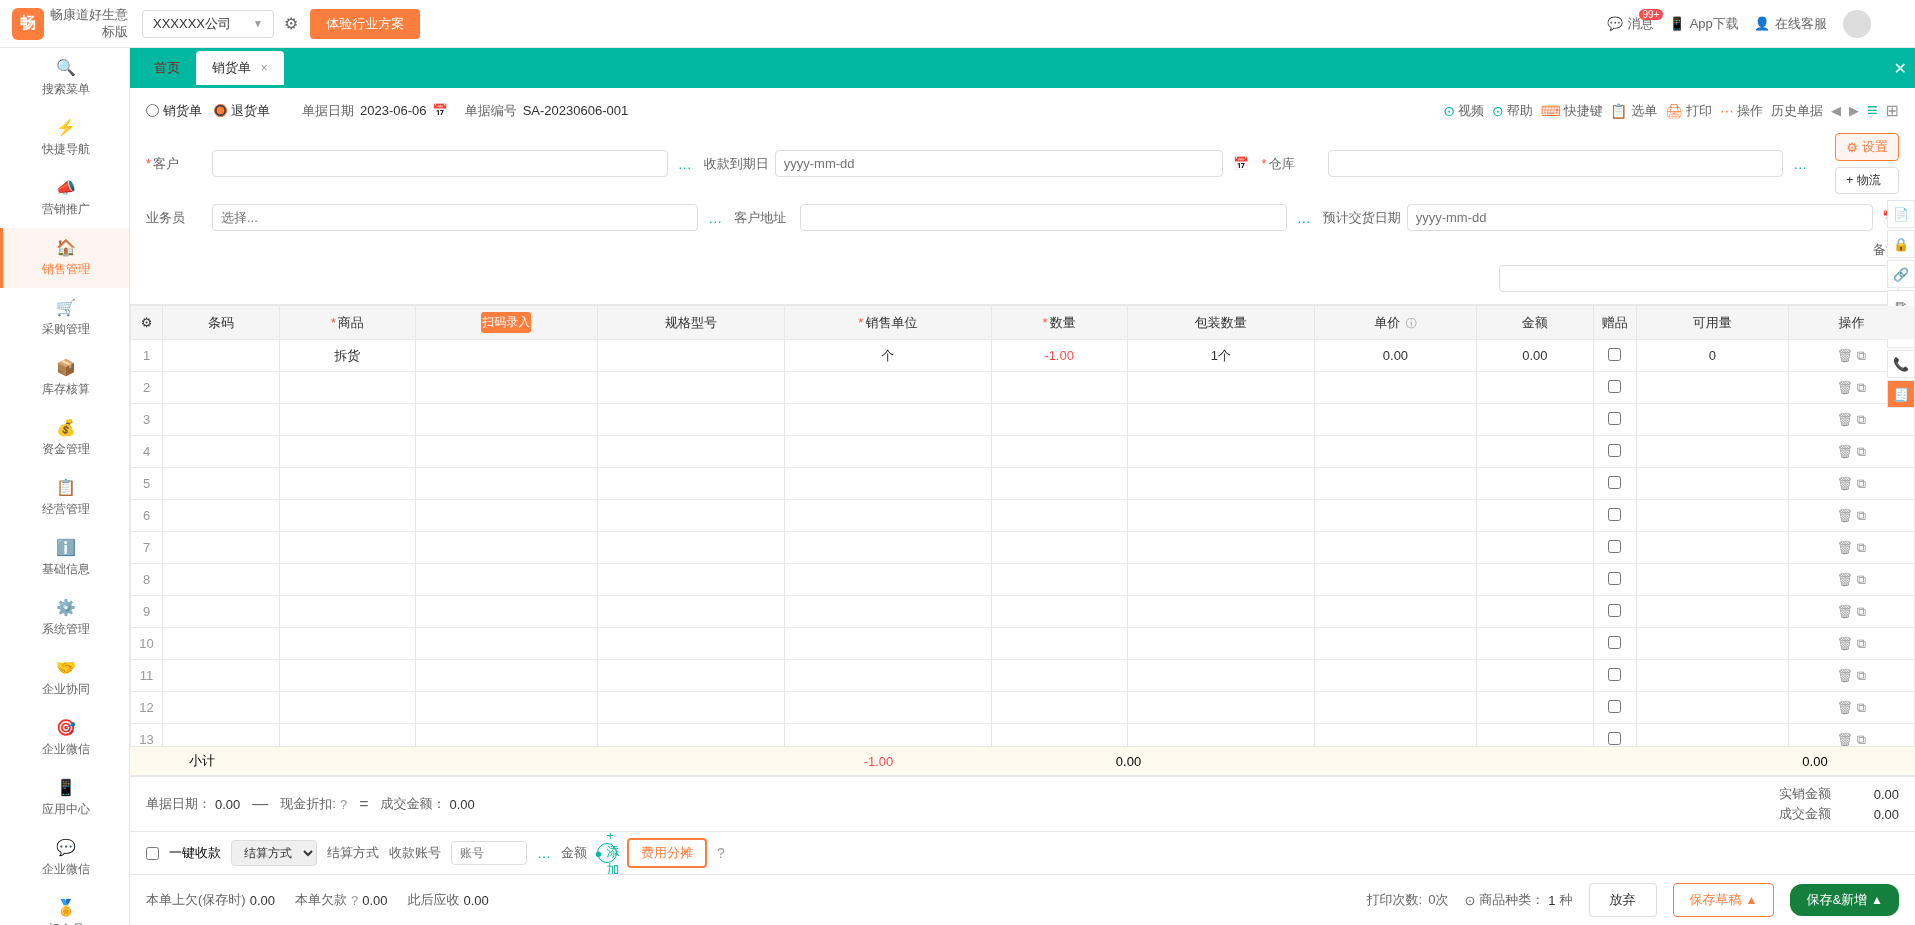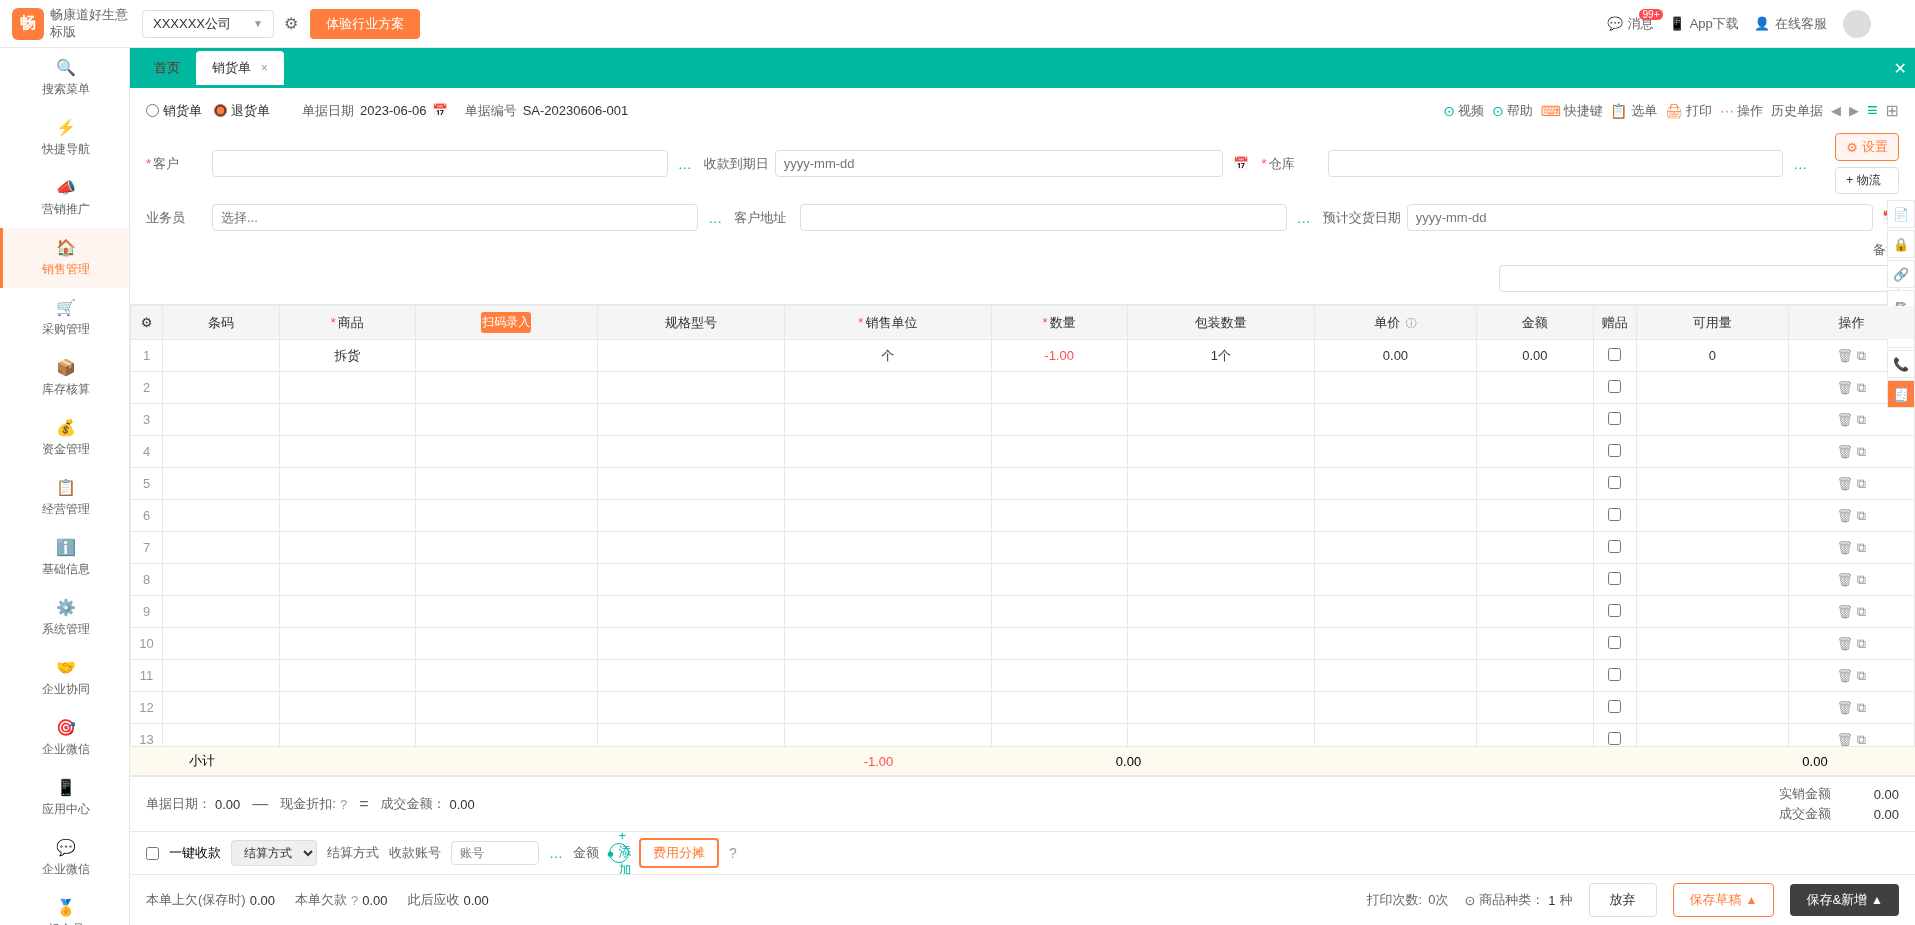--- a/index.html
+++ b/index.html
@@ -15,21 +15,21 @@
       border-bottom: 1px solid #e8e8e8;
       flex-shrink: 0;
     }
     .top-bar-logo {
       display: flex; align-items: center; gap: 6px; width: 130px;
     }
     .logo-icon {
       width: 32px; height: 32px; background: #ff7d3d; border-radius: 6px;
       display: flex; align-items: center; justify-content: center; color: #fff; font-size: 16px; font-weight: bold;
     }
-    .logo-text { font-size: 11px; color: #666; line-height: 1.3; }
+    .logo-text { font-size: 11px; color: #666; line-height: 1.3; text-align: right; }
     .logo-text span { display: block; }
     .company-select {
       display: flex; align-items: center; gap: 22px;
       border: 1px solid #ddd; border-radius: 4px; padding: 4px 10px;
       background: #fff; cursor: pointer; color: #333;
     }
     .company-select .arrow { color: #999; font-size: 10px; }
     .btn-trial {
       background: #ff7d3d; color: #fff; border: none; border-radius: 4px;
       padding: 6px 16px; cursor: pointer; margin-left: 12px; font-size: 13px;
@@ -167,21 +167,21 @@
     
     .footer-payment {
       background: #fff; padding: 6px 16px; border-top: 1px solid #e8e8e8;
       display: flex; align-items: center; gap: 10px; flex-shrink: 0;
     }
     .checkbox-payment { accent-color: #ff7d3d; }
     .payment-select {
       border: 1px solid #ddd; border-radius: 4px; padding: 4px 8px; color: #333; outline: none; font-size: 12px;
     }
     .payment-input {
-      border: 1px solid #ddd; border-radius: 4px; padding: 4px 8px; color: #999; outline: none; font-size: 12px; width: 88px;
+      border: 1px solid #ddd; border-radius: 4px; padding: 4px 8px; color: #999; outline: none; font-size: 12px; width: 76px;
     }
     .dots-btn { color: #00b8a0; cursor: pointer; font-size: 14px; }
     .amount-label { color: #666; }
     .btn-add {
       background: #fff; border: 1px solid #00b8a0; color: #00b8a0;
       border-radius: 50%; width: 20px; height: 20px; display: flex; align-items: center; justify-content: center;
       cursor: pointer; font-size: 14px;
     }
     .btn-expense {
       background: #fff; border: 2px solid #ff7d3d; color: #ff7d3d;
@@ -209,21 +209,21 @@
     .product-count { color: #333; font-weight: 500; }
     .btn-discard {
       border: 1px solid #ddd; background: #fff; color: #333; border-radius: 4px;
       padding: 7px 20px; cursor: pointer; font-size: 13px;
     }
     .btn-save-draft {
       border: 1px solid #ff7d3d; background: #fff; color: #ff7d3d; border-radius: 4px;
       padding: 7px 16px; cursor: pointer; font-size: 13px; display: flex; align-items: center; gap: 4px;
     }
     .btn-save-new {
-      background: #404040; color: #fff; border: none; border-radius: 4px;
+      background: #15803d; color: #fff; border: none; border-radius: 12px;
       padding: 7px 16px; cursor: pointer; font-size: 13px; display: flex; align-items: center; gap: 4px; text-align: center;
     }
     .btn-arrow { font-size: 12px; }
 
     
     .right-toolbar {
       position: fixed; right: 0; top: 200px;
       display: flex; flex-direction: column; gap: 2px;
     }
     .right-tool-btn {

